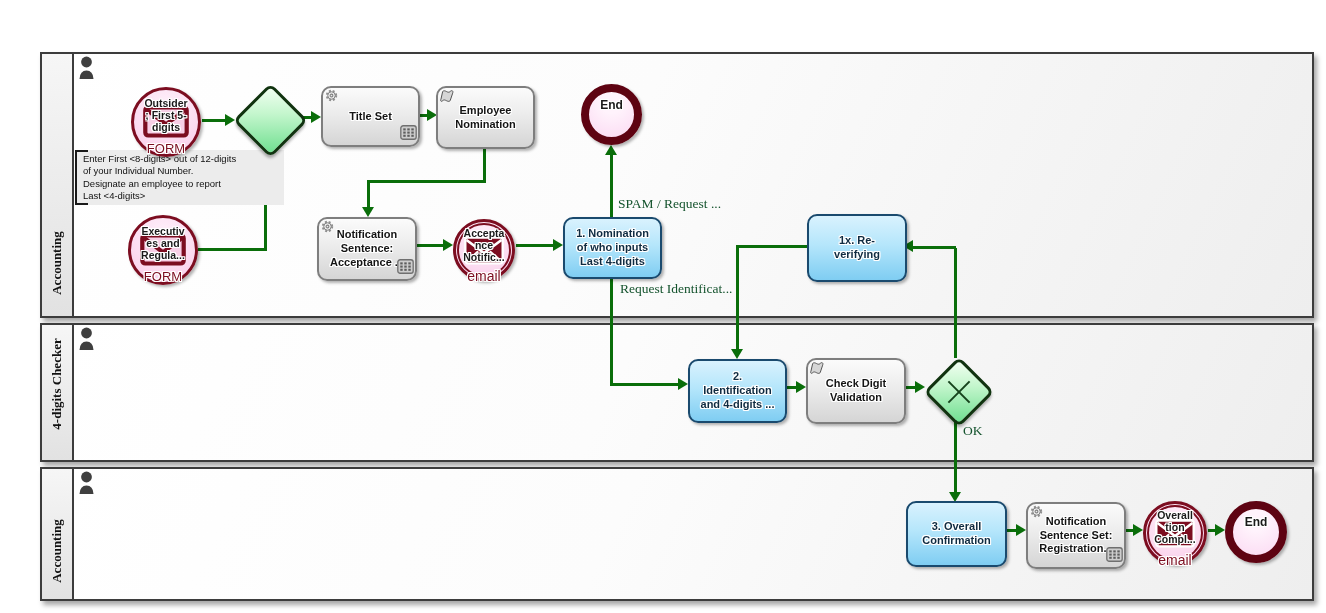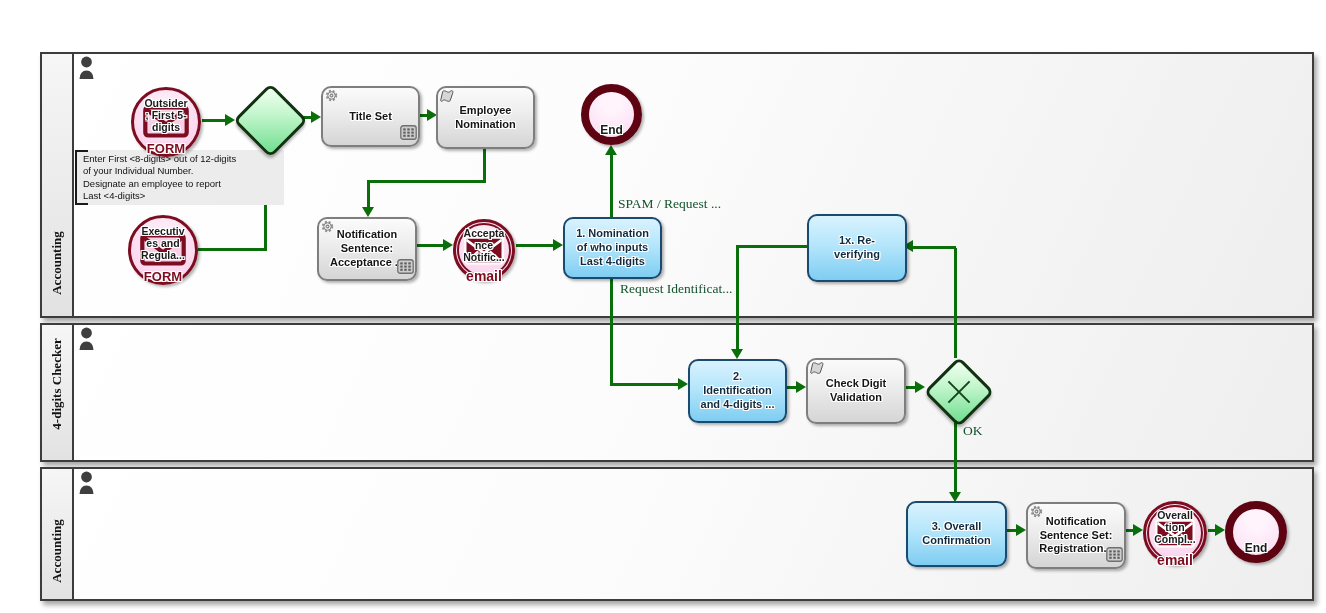--- a/index.html
+++ b/index.html
@@ -29,24 +29,24 @@
   .corner-br{position:absolute;bottom:1px;right:1px;}
   
   .event{position:absolute;border-radius:50%;display:flex;flex-direction:column;align-items:center;
         box-shadow:2px 2px 3px rgba(0,0,0,.3);}
   .event.start{border:3px solid #7c0d20;
         background:radial-gradient(circle at 50% 28%,#fff2fb 0%,#fbd9ef 65%,#f7c9e8 100%);}
   .event.inter{border:3px solid #7c0d20;
         background:radial-gradient(circle at 50% 28%,#fff2fb 0%,#fbd9ef 65%,#f7c9e8 100%);}
   .event.inter::before{content:"";position:absolute;inset:1px;border:2px solid #7c0d20;border-radius:50%;}
   .event.end{border:8px solid #5e0312;
-        background:radial-gradient(circle at 50% 25%,#fff3fc 25%,#fbd9f2 100%);justify-content:flex-end;}
+        background:radial-gradient(circle at 50% 25%,#fff3fc 25%,#fbd9f2 100%);}
   .ev-label{position:relative;z-index:3;font-weight:bold;font-size:10.5px;line-height:1.12;text-align:center;color:#1a1a1a;}
   .ev-badge{position:absolute;z-index:4;bottom:-2px;width:110%;left:-5%;text-align:center;
-        font-weight:bold;color:#7c0d20;}
+        font-weight:normal;color:#7c0d20;}
   .ev-env{position:absolute;z-index:1;left:50%;transform:translateX(-50%);}
   
   .gateway{position:absolute;transform:rotate(45deg);border:3px solid #10330f;border-radius:7px;
         background:linear-gradient(135deg,#f2fff2 0%,#c4f6cd 40%,#6ede8f 100%);
         box-shadow:2px 2px 3px rgba(0,0,0,.3);}
   .gx{position:absolute;background:#16421c;}
   .gx.h{left:15%;right:15%;top:50%;height:2.5px;margin-top:-1.25px;}
   .gx.v{top:15%;bottom:15%;left:50%;width:2.5px;margin-left:-1.25px;}
   
   .fl{position:absolute;background:#0a6e0a;}

